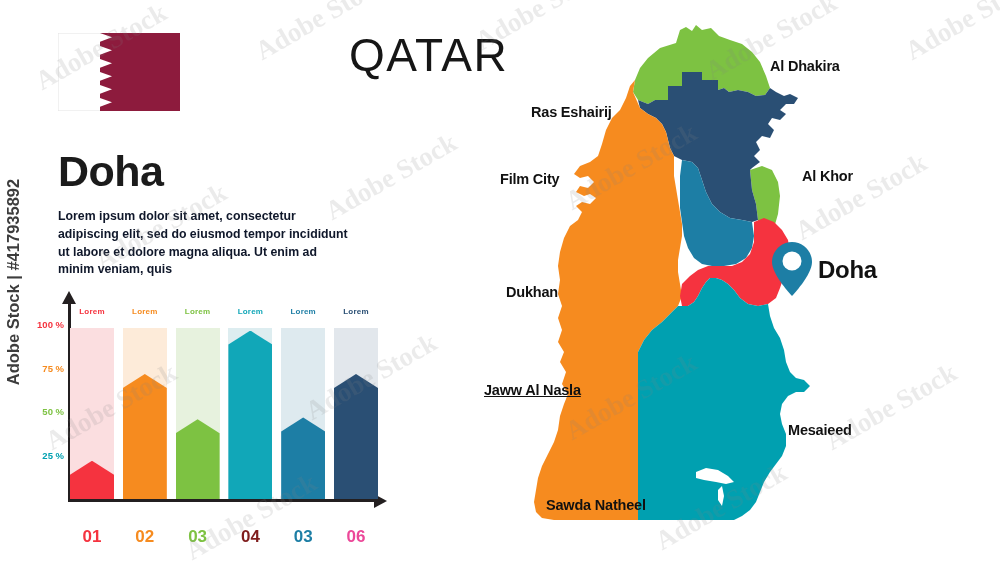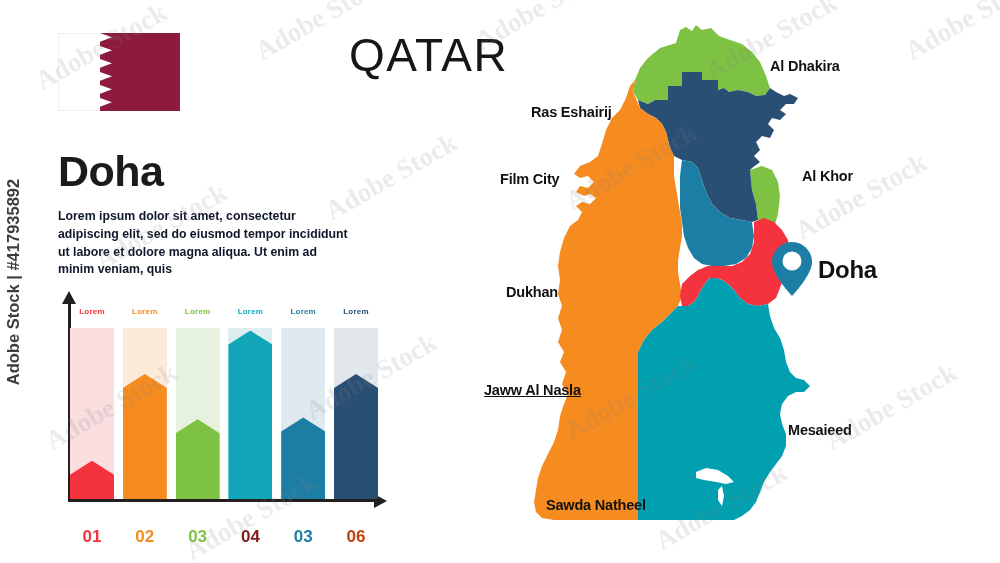--- a/index.html
+++ b/index.html
@@ -114,20 +114,26 @@
          L42,21.7 L54,17.3 L42,12.9
          L42,8.7 L54,4.3 L42,0 Z"></path>
   </svg>
 </div>
 
 <div id="qatar-title">QATAR</div>
 <div id="doha-heading">Doha</div>
 <div id="doha-paragraph">Lorem ipsum dolor sit amet, consectetur adipiscing elit, sed do eiusmod tempor incididunt ut labore et dolore magna aliqua. Ut enim ad minim veniam, quis</div>
 
 <div id="chart">
+  <div id="y-ticks">
+      <div class="y-tick" style="color: rgb(245, 51, 63); top: 31.3636px;">100 %</div>
+      <div class="y-tick" style="color: rgb(246, 139, 31); top: 74.7727px;">75 %</div>
+      <div class="y-tick" style="color: rgb(125, 194, 66); top: 118.182px;">50 %</div>
+      <div class="y-tick" style="color: rgb(0, 160, 176); top: 161.591px;">25 %</div>
+    </div>
   <div id="y-axis" class="axis-line"></div>
   <div id="y-arrow"></div>
   <div id="x-axis" class="axis-line"></div>
   <div id="x-arrow"></div>
   <div id="bars">
       <div class="bar-col" style="left: 0px;">
         <div class="bar-bg" style="background: rgb(251, 222, 224);"></div>
         <div class="bar-fg" style="height: 38.2px; background: rgb(245, 51, 63); clip-path: polygon(0% 100%, 0% 14px, 50% 0%, 100% 14px, 100% 100%);"></div>
         <div class="bar-top-label" style="color: rgb(245, 51, 63);">Lorem</div>
         <div class="bar-x-label" style="color: rgb(245, 51, 63);">01</div>
@@ -153,21 +159,21 @@
       <div class="bar-col" style="left: 211.2px;">
         <div class="bar-bg" style="background: rgb(222, 234, 239);"></div>
         <div class="bar-fg" style="height: 81.6091px; background: rgb(29, 126, 165); clip-path: polygon(0% 100%, 0% 14px, 50% 0%, 100% 14px, 100% 100%);"></div>
         <div class="bar-top-label" style="color: rgb(29, 126, 165);">Lorem</div>
         <div class="bar-x-label" style="color: rgb(29, 126, 165);">03</div>
       </div>
       <div class="bar-col" style="left: 264px;">
         <div class="bar-bg" style="background: rgb(226, 231, 236);"></div>
         <div class="bar-fg" style="height: 125.018px; background: rgb(42, 79, 116); clip-path: polygon(0% 100%, 0% 14px, 50% 0%, 100% 14px, 100% 100%);"></div>
         <div class="bar-top-label" style="color: rgb(42, 79, 116);">Lorem</div>
-        <div class="bar-x-label" style="color: #c2410c;">06</div>
+        <div class="bar-x-label" style="color: #ec4899;">06</div>
       </div>
     </div>
 </div>
 
 <div id="map-area">
   <svg id="map-svg" viewBox="0 0 570 563">
 
     <path fill="#7DC242" d="M246,43 L250,30 L256,27 L262,31 L266,25 L272,30 L281,28 L289,36
          L300,40 L312,44 L322,52 L330,62 L336,76 L340,88 L335,95 L326,96
          L318,92 L308,90 L299,92 L294,88 L288,90 L288,80 L272,80 L272,72

